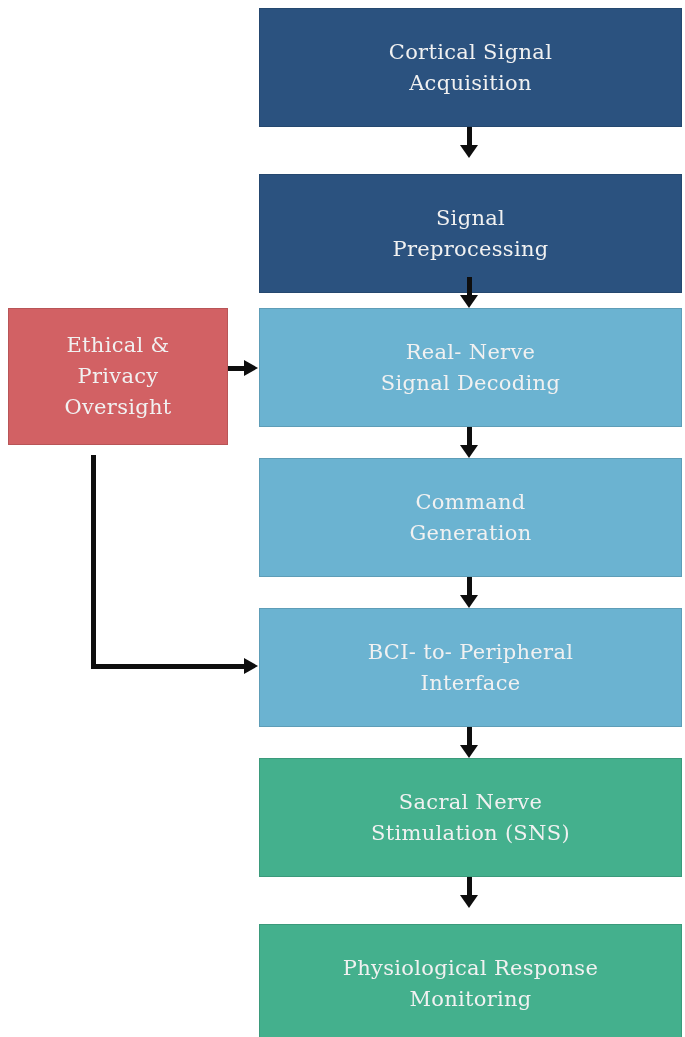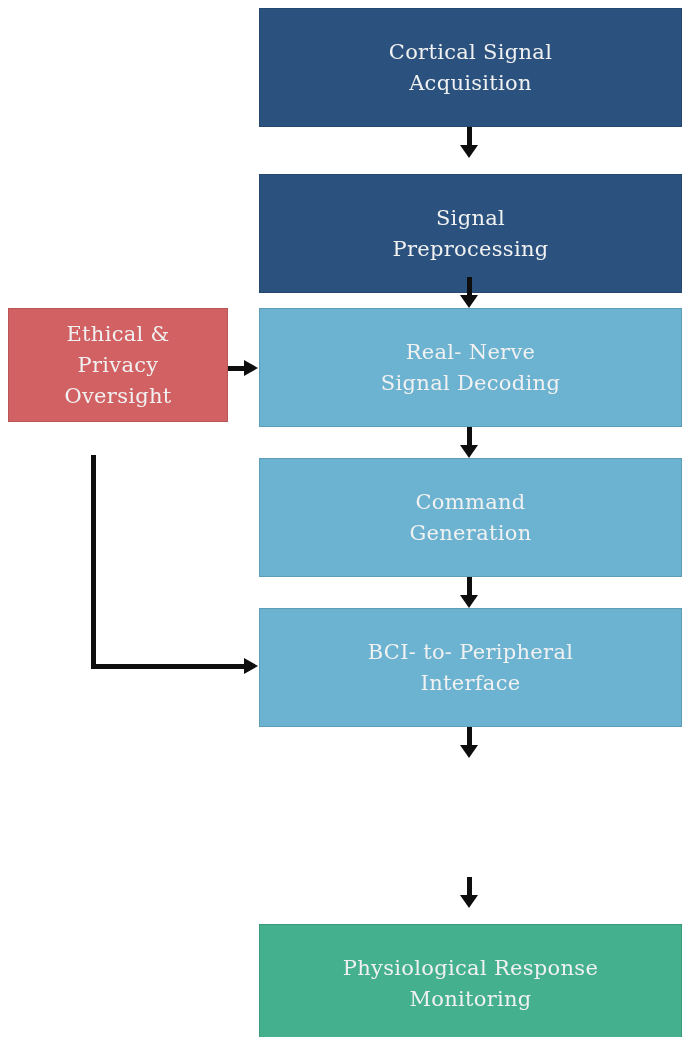--- a/index.html
+++ b/index.html
@@ -39,21 +39,21 @@
   
   .main-node { left: 259px; width: 423px; height: 119px; }
   .mn-0 { top: 8px; }
   .mn-1 { top: 174px; }
   .mn-2 { top: 308px; }
   .mn-3 { top: 458px; }
   .mn-4 { top: 608px; }
   .mn-5 { top: 758px; }
   .mn-6 { top: 924px; height: 120px; }
 
-  .side-node { left: 8px; top: 308px; width: 220px; height: 114px; }
+  .side-node { left: 8px; top: 308px; width: 220px; height: 137px; }
 
   
   .down-arrow {
     position: absolute;
     left: 460px;
     width: 18px;
     height: 31px;
   }
   .da-0 { top: 127px; }
   .da-1 { top: 277px; }
@@ -137,20 +137,24 @@
 Signal Decoding</span>
   </div>
   <div class="node main-node mn-4 node--lightblue">
     <span class="node-label">BCI- to- Peripheral
 Interface</span>
   </div>
   <div class="node main-node mn-3 node--lightblue">
     <span class="node-label">Command
 Generation</span>
   </div>
+  <div class="node main-node mn-5 node--green">
+    <span class="node-label">Sacral Nerve
+Stimulation (SNS)</span>
+  </div>
   <div class="node main-node mn-6 node--green">
     <span class="node-label">Physiological Response
 Monitoring</span>
   </div>
 
   <div class="node side-node node--red">
     <span class="node-label">Ethical &amp;
 Privacy
 Oversight</span>
   </div>

